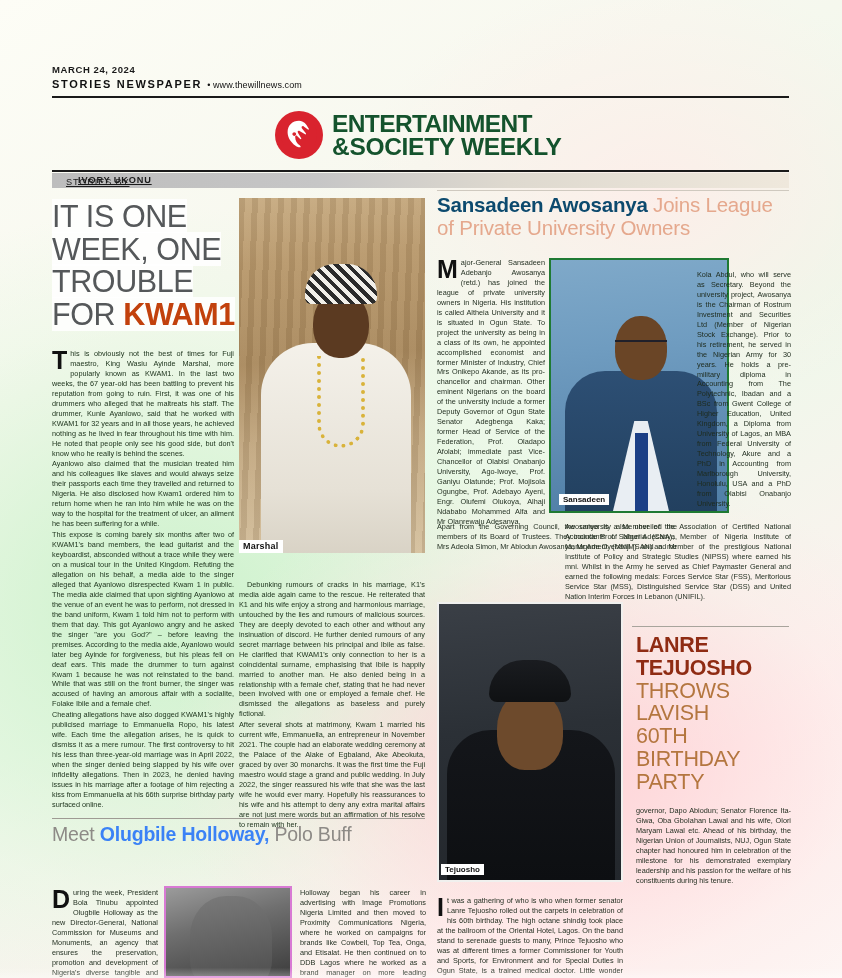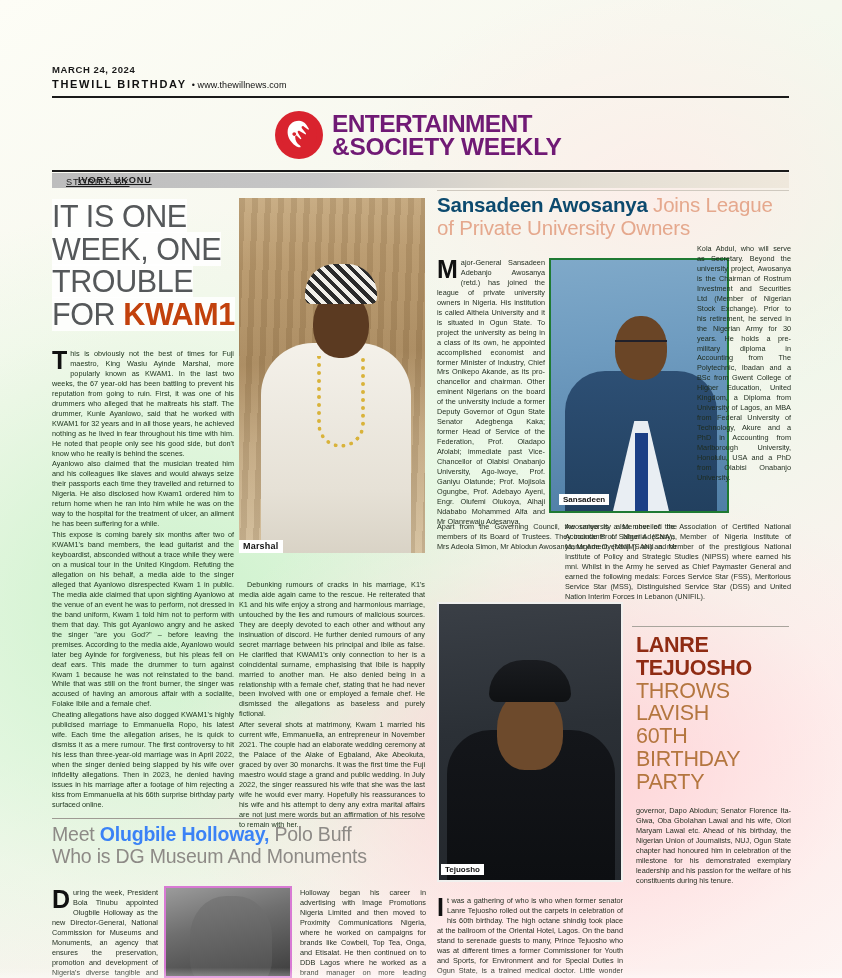--- a/index.html
+++ b/index.html
@@ -42,21 +42,21 @@
     position:absolute; left:275px; top:104px; height:62px;
     display:flex; align-items:center; gap:9px;
   }
   .lion {
     width:48px; height:48px; border-radius:50%;
     background:#d9232e; position:relative; flex:none;
     display:flex; align-items:center; justify-content:center;
   }
   .lion svg { width:38px; height:38px; display:block; }
   .masthead-words {
-    font-weight:bold; color:#701a75;
+    font-weight:bold; color:#14532d;
     font-size:24.5px; line-height:0.95; letter-spacing:-0.6px;
   }
   .masthead-words .l2 { letter-spacing:-0.3px; }
 
   .rule-under-logo {
     position:absolute; left:52px; top:170px; width:737px; height:1.5px; background:#1a1a1a;
   }
   .stories-bar {
     position:absolute; left:52px; top:173px; width:737px; height:15px;
     background:linear-gradient(90deg,#bdbdbd 0%, #c6c6c6 36%, #ded9cf 62%, #efe8dc 100%);
@@ -155,21 +155,21 @@
     position:absolute; left:64px; top:80px; width:52px; height:10px;
     border-top:2px solid #20202a;
   }
   .sans-caption {
     position:absolute; left:553px; top:494px;
     background:#fff; color:#111; font-size:8px; font-weight:bold; padding:1px 4px;margin-left:6px;
   }
 
   #sans-c1 { left:437px; top:258px; width:108px; }
   #sans-c2 { left:437px; top:522px; width:240px; }
-  #sans-c3 { left:697px; top:244px; width:94px; }
+  #sans-c3 { left:697px; top:270px; width:94px; }
   #sans-c4 { left:565px; top:522px; width:226px; }
 
   
   .rule-tej { position:absolute; left:632px; top:626px; width:157px; height:1.4px; background:#a8a49c; }
   .tej-head {
     position:absolute; left:636px; top:634px; width:160px;
     font-size:21.5px; line-height:1.06; color:#b4763f; font-weight:300; letter-spacing:-0.3px;
   }
   .tej-head .nm { color:#8f2b13; font-weight:bold; }
 
@@ -226,21 +226,21 @@
   }
 </style>
 </head>
 <body>
 
 <div class="page"></div>
 <div class="sheet">
 
   <div class="dateline">MARCH 24, 2024</div>
   <div class="paper-line">
-    <span>THEWILL BIRTHDAY</span><span class="site">• www.thewillnews.com</span>
+    <span>STORIES NEWSPAPER</span><span class="site">• www.thewillnews.com</span>
   </div>
   <div class="rule-top"></div>
 
   <div class="logo-block">
     <span class="lion">
       <svg viewBox="0 0 40 40" aria-hidden="true">
         <circle cx="20" cy="20" r="19" fill="#d9232e"></circle>
         <path d="M20 5c-7 0-12 5-12 12 0 6 4 11 8 14 1 1 3 2 5 2 1 0 1-1 0-2-3-2-5-5-5-9 0-1 1-2 2-1l3 3c1 1 2 0 1-1l-3-5c-1-2 0-3 2-2l5 3c1 1 2 0 1-1l-4-5c-1-2 1-3 2-2l4 3c1 1 2 0 1-1-2-4-5-8-10-8z" fill="#fff"></path>
         <path d="M15 17c1 0 2 1 2 2s-1 2-2 2-2-1-2-2 1-2 2-2z" fill="#d9232e"></path>
       </svg>
@@ -331,21 +331,20 @@
   <div class="col dark" id="tej-c1">
     <p>governor, Dapo Abiodun; Senator Florence Ita-Giwa, Oba GboIahan Lawal and his wife, Olori Maryam Lawal etc. Ahead of his birthday, the Nigerian Union of Journalists, NUJ, Ogun State chapter had honoured him in celebration of the milestone for his demonstrated exemplary leadership and his passion for the welfare of his constituents during his tenure.</p>
   </div>
   <div class="col dark" id="tej-c2">
     <p class="dropcap">It was a gathering of who is who when former senator Lanre Tejuosho rolled out the carpets in celebration of his 60th birthday. The high octane shindig took place at the ballroom of the Oriental Hotel, Lagos. On the band stand to serenade guests to many, Prince Tejuosho who was at different times a former Commissioner for Youth and Sports, for Environment and for Special Duties in Ogun State, is a trained medical doctor. Little wonder during his time as a senator, he was</p>
   </div>
 
   <div class="rule-hol"></div>
   <div class="hol-head">
     <span>Meet </span><span class="nm">Olugbile Holloway,</span><span> Polo Buff</span><br>
-    <span>Who is DG Museum And Monuments</span>
   </div>
 
   <div class="hol-photo">
     <div class="f3"></div>
   </div>
 
   <div class="col dark" id="hol-c1">
     <p class="dropcap">During the week, President Bola Tinubu appointed Olugbile Holloway as the new Director-General, National Commission for Museums and Monuments, an agency that ensures the preservation, promotion and development of Nigeria's diverse tangible and intangible cultural heritage.</p>
   </div>
   <div class="col dark" id="hol-c2">

